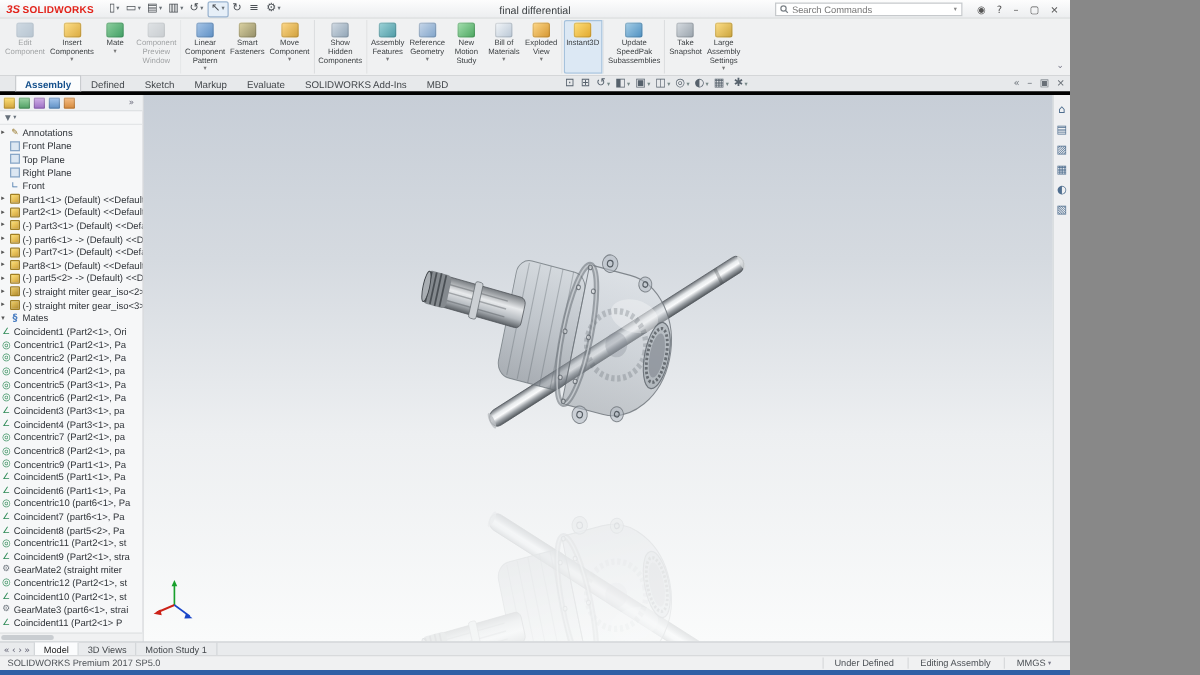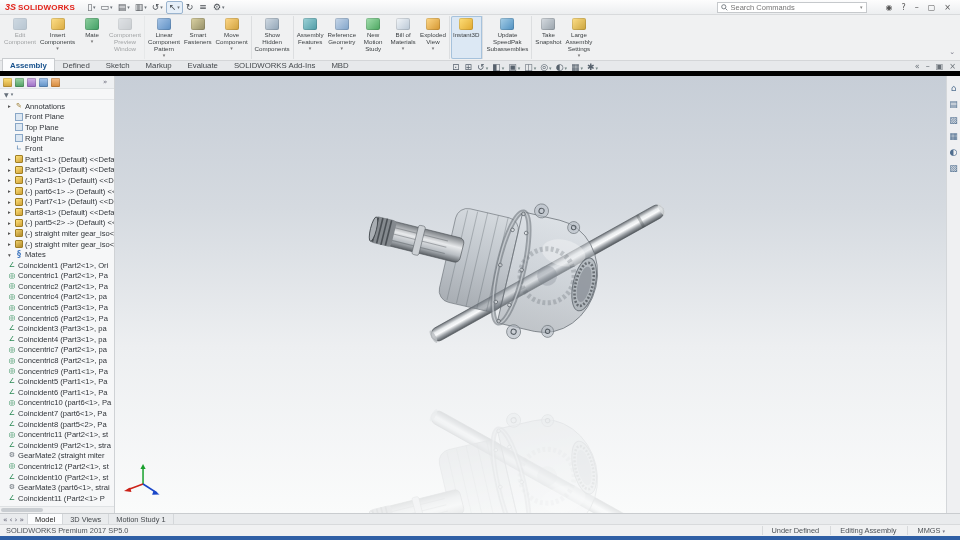--- a/index.html
+++ b/index.html
@@ -1,31 +1,31 @@
 <!DOCTYPE html>
 <html><head>
 <meta charset="utf-8">
 <title>final differential</title>
 <style>
   *{box-sizing:border-box;margin:0;padding:0}
   body{font-family:"Liberation Sans",sans-serif;background:#888}
   .glyph,.ric,.tic,.arr{font-family:"DejaVu Sans",sans-serif}
-  .app{width:960px;height:540px;display:flex;flex-direction:column;background:#f0f1f2;color:#333;overflow:hidden;position:relative;font-size:8px}
+  .app{width:856px;height:540px;display:flex;flex-direction:column;background:#f0f1f2;color:#333;overflow:hidden;position:relative;font-size:8px}
 
   
   .titlebar{height:15px;flex:0 0 auto;display:flex;align-items:center;background:linear-gradient(#fdfdfd,#eceef0);border-bottom:1px solid #d8dadc;padding:0 5px;gap:2px;position:relative}
   .logo{display:flex;align-items:center;gap:2px;margin-right:8px}
   .logo-mark{color:#e2231a;font-weight:bold;font-style:italic;font-size:9px}
   .logo-text{color:#e2231a;font-weight:bold;font-size:8px;letter-spacing:.2px}
   .qat{display:flex;align-items:center;gap:1px}
   .qbtn{display:flex;align-items:center;height:13px;padding:0 2px;border-radius:2px;color:#4a4f54;font-size:9px;line-height:1}
   .qbtn.boxed{border:1px solid #9ab4cf;background:#e6eff8}
   .qbtn .caret{font-size:5px;color:#6a7076;margin-left:1px}
   .win-title{position:absolute;left:0;right:0;top:3px;text-align:center;font-size:8.5px;color:#3c4043;pointer-events:none}
-  .tb-right{margin-left:auto;display:flex;align-items:center;gap:15px;z-index:1}
+  .tb-right{margin-left:auto;display:flex;align-items:center;gap:8px;z-index:1}
   .searchbox{display:flex;align-items:center;width:150px;height:11px;background:#fff;border:1px solid #c6c9cc;padding:0 3px;gap:3px}
   .searchbox input{border:none;outline:none;flex:1;font-size:7.5px;font-family:"Liberation Sans",sans-serif;color:#333;background:transparent}
   .searchbox .caret{font-size:5px;color:#888}
   .winbtns{display:flex;align-items:center;gap:1px}
   .winbtns .glyph{font-size:8px;color:#555;padding:0 4px}
 
   
   .ribbon{height:46px;flex:0 0 auto;display:flex;align-items:stretch;background:#f0f1f2;border-bottom:1px solid #d4d6d8;padding:1px 2px;position:relative}
   .rbtn{display:flex;flex-direction:column;align-items:center;padding:2px 2px 0;min-width:30px;max-width:50px;text-align:center;border-radius:2px}
   .rbtn .ric{width:14px;height:12px;border-radius:2px;margin-bottom:1px;flex:0 0 auto;box-shadow:inset 0 0 0 1px rgba(0,0,0,.12)}
@@ -39,21 +39,21 @@
   .ic-mate{background:linear-gradient(135deg,#8fd0a0,#3f9e63)} .ic-preview{background:linear-gradient(135deg,#cdd3d8,#9aa2a9)}
   .ic-linear{background:linear-gradient(135deg,#a8c6e8,#5d8fc4)} .ic-fasteners{background:linear-gradient(135deg,#ddd4a4,#938d67)}
   .ic-move{background:linear-gradient(135deg,#ffd98a,#cf9f3a)} .ic-hidden{background:linear-gradient(135deg,#d3dce5,#8fa3b5)}
   .ic-afeat{background:linear-gradient(135deg,#9fd4d9,#4d9aa5)} .ic-refgeo{background:linear-gradient(135deg,#c9d8ea,#7fa3c9)}
   .ic-motion{background:linear-gradient(135deg,#a5e0b0,#4aa55e)} .ic-bom{background:linear-gradient(135deg,#f4f7fa,#b8c6d4)}
   .ic-exploded{background:linear-gradient(135deg,#ffd98a,#d4952f)} .ic-instant{background:linear-gradient(135deg,#ffdf7a,#e0a82e)}
   .ic-speedpak{background:linear-gradient(135deg,#a8d0e8,#4d8fc0)} .ic-snapshot{background:linear-gradient(135deg,#d8dde2,#98a2ab)}
   .ic-largeasm{background:linear-gradient(135deg,#ffe08a,#c9a23a)}
 
   
-  .tabrow{height:15px;flex:0 0 auto;display:flex;align-items:flex-end;background:#e7e9eb;border-bottom:5px solid #000000;padding-left:2px;position:relative}
+  .tabrow{height:15px;flex:0 0 auto;display:flex;align-items:flex-end;background:#e7e9eb;border-bottom:3px solid #000000;padding-left:12px;position:relative}
   .dtabs{display:flex;height:100%;align-items:flex-end}
   .dtab{padding:2px 7px 1px;font-size:7.8px;color:#44484c;border:1px solid transparent;border-bottom:none}
   .dtab.active{background:#fbfcfd;border-color:#c9cccf;color:#15508c;font-weight:bold}
   .hud{position:absolute;left:452px;top:2px;display:flex;align-items:center;gap:4px;color:#56616c}
   .hud .hi{display:flex;align-items:center}
   .hud .hg{font-size:9px;line-height:1}
   .hud .caret{font-size:5px;margin-left:1px;color:#788}
   .tabrow-right{position:absolute;right:4px;top:2px;display:flex;gap:6px;color:#697077}
   .tabrow-right .glyph{font-size:8px;line-height:1}
 
@@ -61,21 +61,21 @@
   .main{flex:1;display:flex;min-height:0}
   .lpanel{width:115px;flex:0 0 auto;background:#f6f7f8;border-right:1px solid #cfd2d5;display:flex;flex-direction:column}
   .ptabs{height:13px;flex:0 0 auto;display:flex;align-items:center;gap:3px;padding:0 3px;background:#eef0f2;border-bottom:1px solid #dfe2e4}
   .ptab{width:9px;height:9px;border-radius:1px;box-shadow:inset 0 0 0 1px rgba(0,0,0,.15)}
   .pt1{background:linear-gradient(#ffe27a,#cfa13a)} .pt2{background:linear-gradient(#9fd6a8,#4d9e62)} .pt3{background:linear-gradient(#d4b4e8,#9a6cc4)} .pt4{background:linear-gradient(#a9c9ef,#5d8fc4)} .pt5{background:linear-gradient(#f6c08a,#d4883a)}
   .ptab-more{margin-left:auto;color:#667;font-size:7px}
   .filterrow{height:11px;flex:0 0 auto;display:flex;align-items:center;gap:2px;padding:0 4px;border-bottom:1px solid #e4e6e8;color:#66707a}
   .filterrow .glyph{font-size:6px}
   .filterrow .caret{font-size:5px}
   .tree{flex:1;overflow:hidden;padding-top:1px}
-  .trow{display:flex;align-items:center;height:10.6px;padding-left:8px;white-space:nowrap;overflow:hidden}
+  .trow{display:flex;align-items:center;height:10.6px;padding-left:1px;white-space:nowrap;overflow:hidden}
   .trow .arr{width:7px;flex:0 0 auto;font-size:5.5px;color:#555}
   .trow .tic{width:8px;height:8px;margin-right:2px;flex:0 0 auto;display:flex;align-items:center;justify-content:center;font-size:7px;line-height:1}
   .trow .lbl{font-size:7.6px;color:#2f3338}
   .mates-rows .trow{}
   .ic-part,.ic-gearpart{background:linear-gradient(145deg,#ffe27a,#cfa13a);border:1px solid #a07f24;border-radius:1px;width:7px;height:7px}
   .ic-gearpart{background:linear-gradient(145deg,#f0d06a,#b08a2e)}
   .ic-plane{border:1px solid #89a7c7;background:rgba(160,195,230,.30);width:8px;height:6px}
   .ic-origin::before{content:"∟";color:#3a6ea5}
   .ic-ann::before{content:"✎";color:#9a7b2f}
   .ic-mates::before{content:"§";color:#4a7ec2;font-weight:bold;font-size:8px}
@@ -152,20 +152,21 @@
         <span class="qbtn">
           <span class="glyph">≡</span>
           <span class="caret"></span>
         </span>
 
         <span class="qbtn">
           <span class="glyph">⚙</span>
           <span class="caret">▾</span>
         </span>
       </div>
+    <div class="win-title">final differential</div>
     <div class="tb-right">
       <div class="searchbox">
         <svg width="7" height="7" viewBox="0 0 10 10">
             <circle cx="4" cy="4" r="3" fill="none" stroke="#7a8086" stroke-width="1.4"></circle>
             <path d="M6.3,6.3 L9,9" stroke="#7a8086" stroke-width="1.4"></path>
           </svg>
         <input type="text" placeholder="Search Commands" style="">
         <span class="caret">▾</span>
       </div>
       <div class="winbtns">

